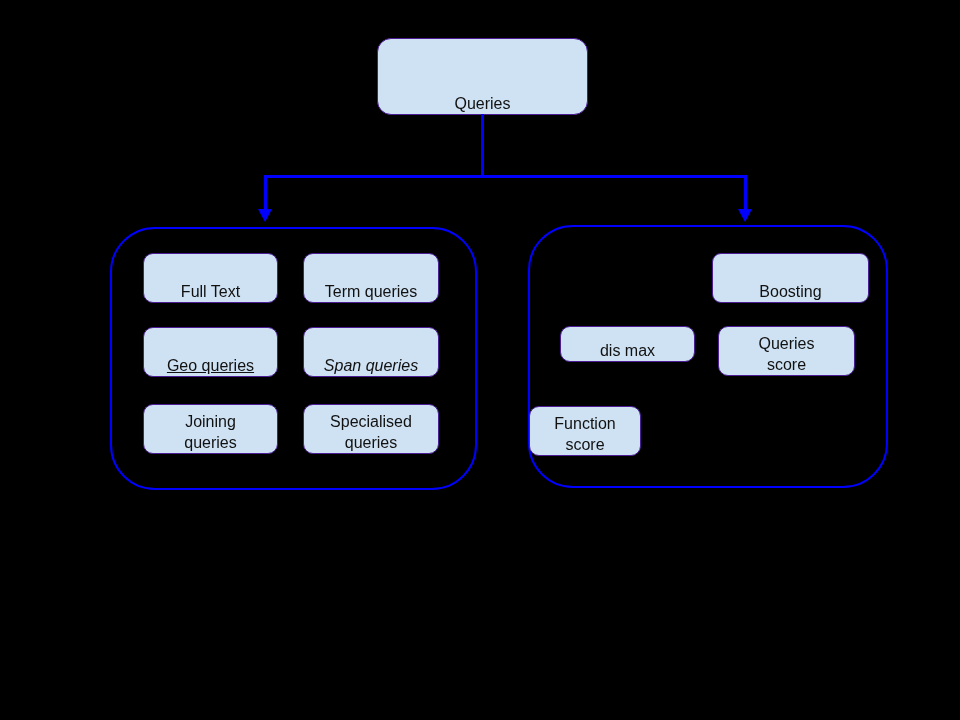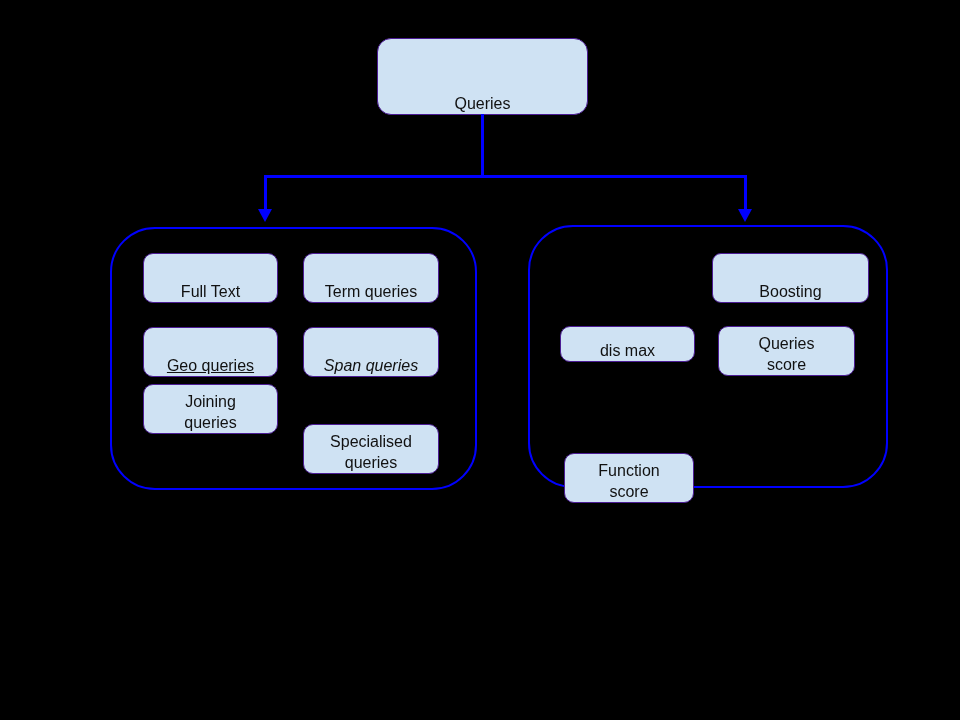--- a/index.html
+++ b/index.html
@@ -77,39 +77,39 @@
   </div>
   <div class="node" style="left:303px; top:253px; width:136px; height:50px;">
     <span>Term queries</span>
   </div>
   <div class="node" style="left:143px; top:327px; width:135px; height:50px;text-decoration:underline;">
     <span>Geo queries</span>
   </div>
   <div class="node" style="left:303px; top:327px; width:136px; height:50px;font-style:italic;">
     <span>Span queries</span>
   </div>
-  <div class="node" style="left:143px; top:384px; width:135px; height:50px;">
+  <div class="node" style="left:143px; top:404px; width:135px; height:50px;">
     <span>Joining
 queries</span>
   </div>
-  <div class="node" style="left:303px; top:404px; width:136px; height:50px;margin-top:20px;">
+  <div class="node" style="left:303px; top:404px; width:136px; height:50px;">
     <span>Specialised
 queries</span>
   </div>
 
   <div class="group" style="left:528px; top:225px; width:360px; height:263px;"></div>
 
   <div class="node" style="left:712px; top:253px; width:157px; height:50px;border-radius:9px;">
     <span>Boosting</span>
   </div>
   <div class="node" style="left:560px; top:326px; width:135px; height:36px;">
     <span>dis max</span>
   </div>
   <div class="node" style="left:718px; top:326px; width:137px; height:50px;">
     <span>Queries
 score</span>
   </div>
-  <div class="node" style="left:564px; top:406px; width:130px; height:50px;margin-top:47px;">
+  <div class="node" style="left:529px; top:406px; width:112px; height:50px;">
     <span>Function
 score</span>
   </div>
 
 </div>
 
 </body></html>

